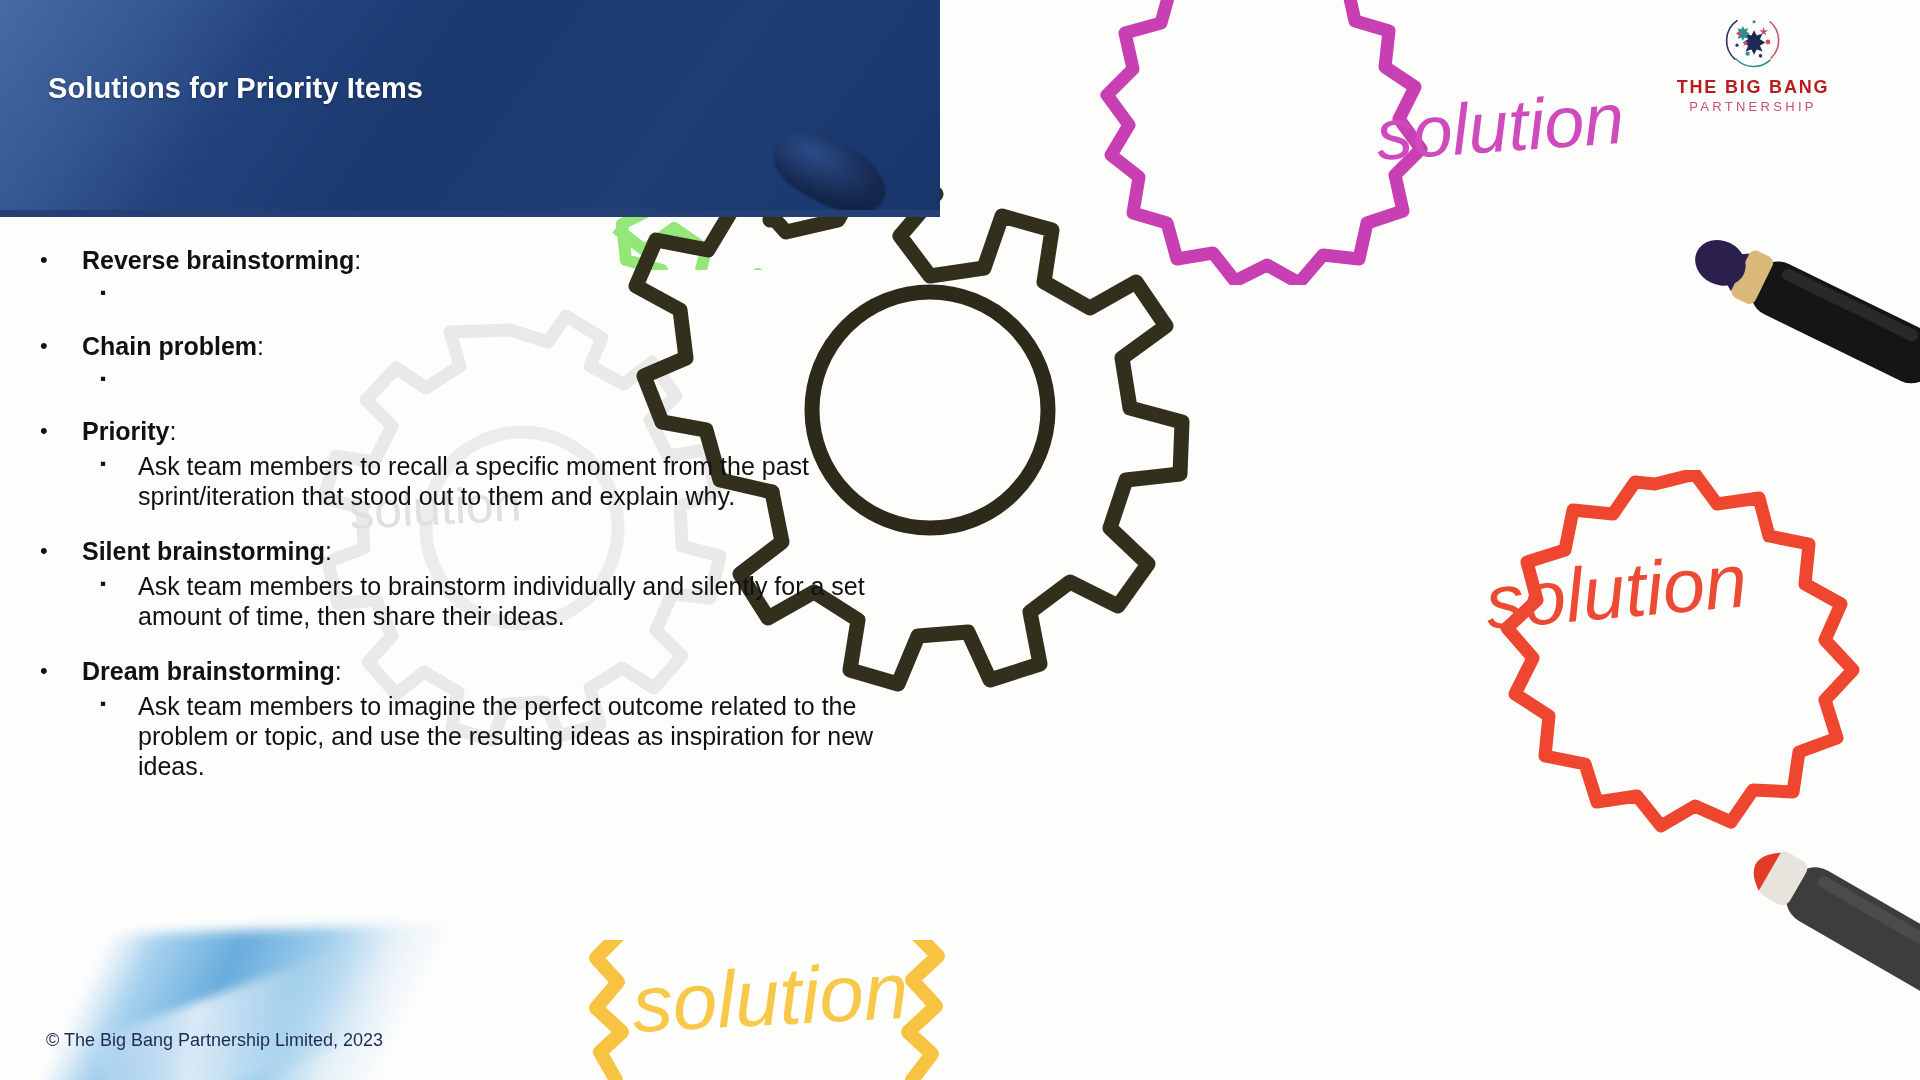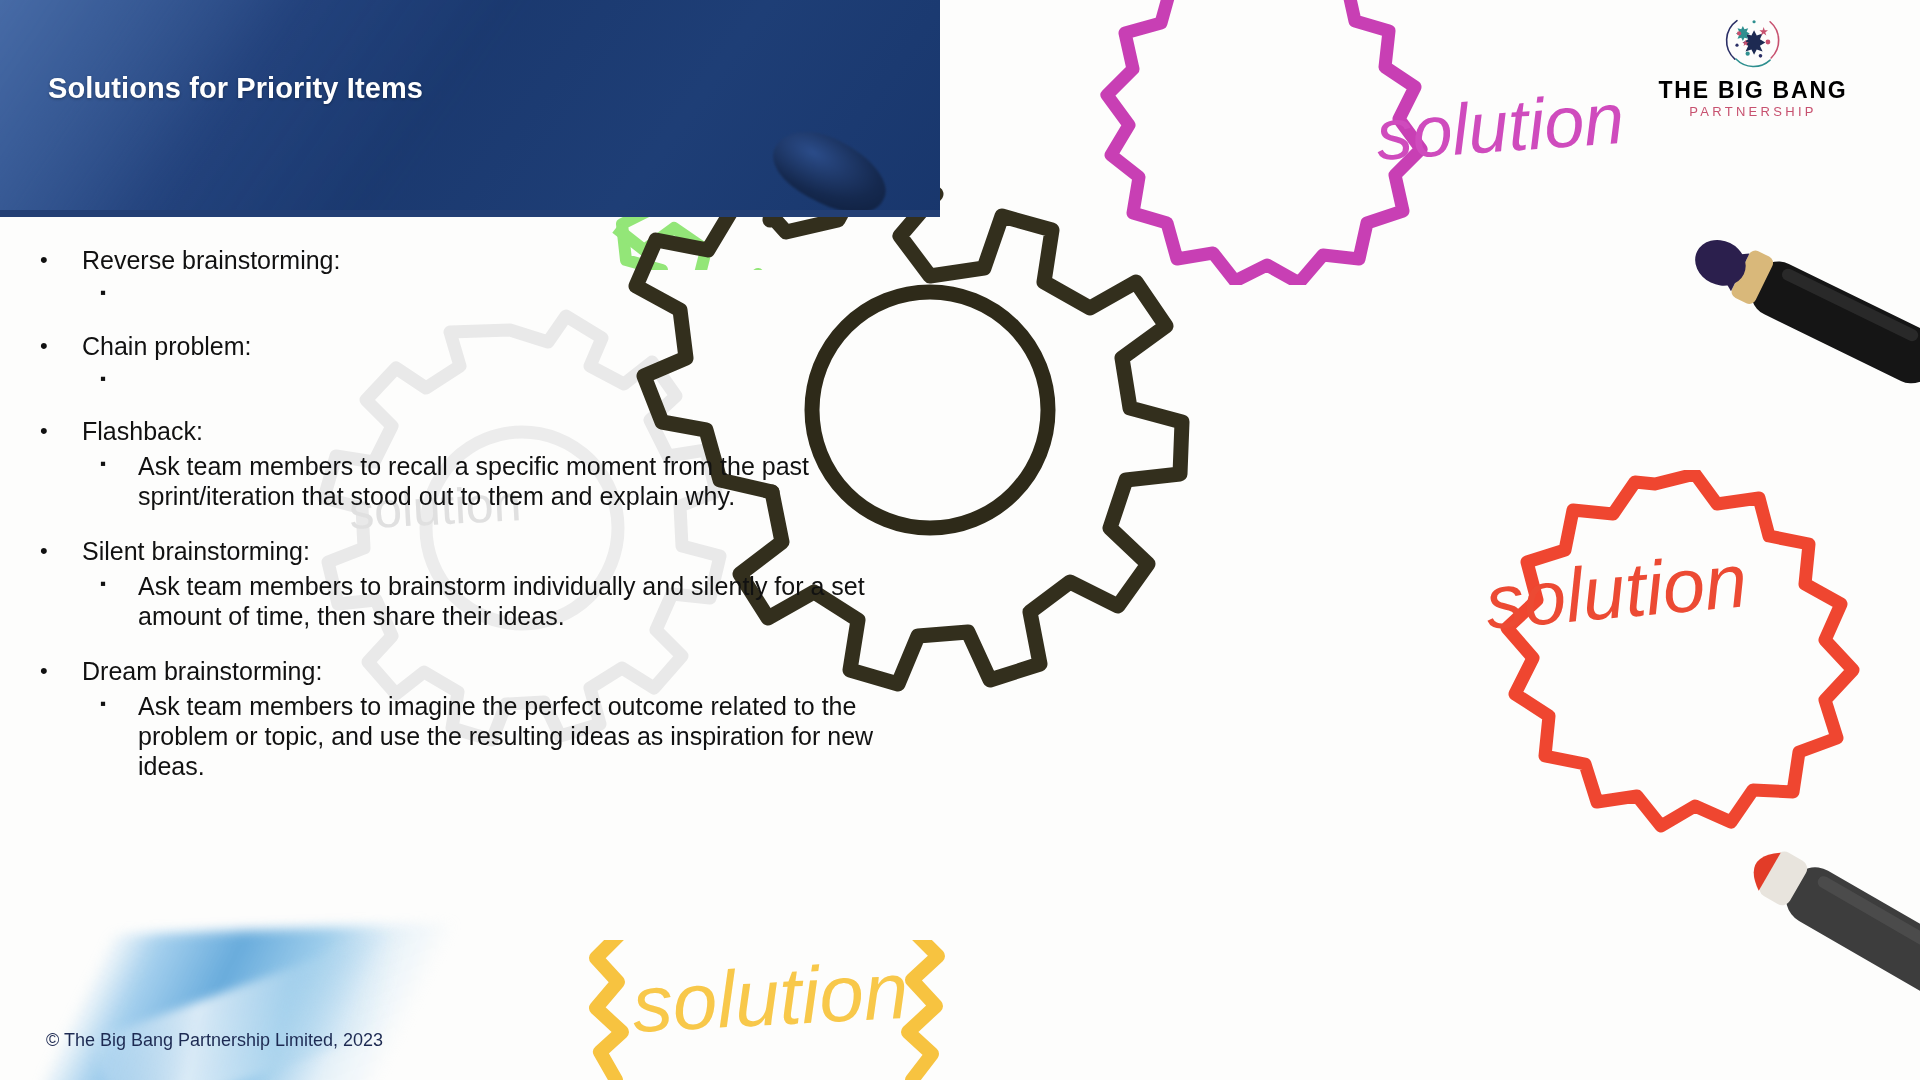--- a/index.html
+++ b/index.html
@@ -86,22 +86,22 @@
     letter-spacing:.1px;
     text-shadow:0 1px 3px rgba(0,0,0,.35);
     white-space:nowrap;
     z-index:6;
   }
 
   
   .logo { position:absolute; right:42px; top:10px; width:250px; z-index:8; text-align:center; }
   .logo .mark { height:64px; display:block; margin:0 auto 4px; }
   .logo .brand {
-    font-size:23px; font-weight:bold; letter-spacing:1.8px;
-    color:#000000; line-height:1.05; white-space:nowrap;
+    font-size:18px; font-weight:bold; letter-spacing:1.8px;
+    color:#b91c1c; line-height:1.05; white-space:nowrap;
   }
   .logo .sub {
     font-size:13px; letter-spacing:3.3px;
     color:#c7516f; line-height:1.2; margin-top:2px; white-space:nowrap;
   }
 
   
   .content {
     position:absolute; left:34px; top:246px;
     width:880px;
@@ -110,21 +110,21 @@
   .group { margin-bottom:26px; }
   .group:last-child { margin-bottom:0; }
 
   .lvl1 {
     display:flex; align-items:flex-start;
     font-size:25px; line-height:1.16;
     color:#111111;
   }
   .lvl1 .marker { width:48px; flex:0 0 48px; text-align:left; padding-left:6px;
                   font-size:22px; line-height:1.25; color:#111; }
-  .lvl1 .lbl { font-weight:normal; }
+  .lvl1 .lbl { font-weight:bold; }
   .lvl1 .colon { font-weight:normal; }
 
   .lvl2 {
     display:flex; align-items:flex-start;
     font-size:25px; line-height:1.20;
     color:#111111;
     margin-top:5px;
   }
   .lvl2 .marker { width:104px; flex:0 0 104px; padding-left:66px;
                   font-size:17px; line-height:1.5; color:#111; }
@@ -291,21 +291,21 @@
         <span><span class="lbl">Chain problem</span><span class="colon">:</span></span>
       </div>
       <div class="lvl2">
         <span class="marker">▪</span>
       </div>
     </div>
 
     <div class="group">
       <div class="lvl1">
         <span class="marker">•</span>
-        <span><span class="lbl">Flashback</span><span class="colon">:</span></span>
+        <span><span class="lbl">Priority</span><span class="colon">:</span></span>
       </div>
       <div class="lvl2">
         <span class="marker">▪</span>
         <span class="txt">Ask team members to recall a specific moment from the past sprint/iteration that stood out to them and explain why.</span>
       </div>
     </div>
 
     <div class="group">
       <div class="lvl1">
         <span class="marker">•</span>

